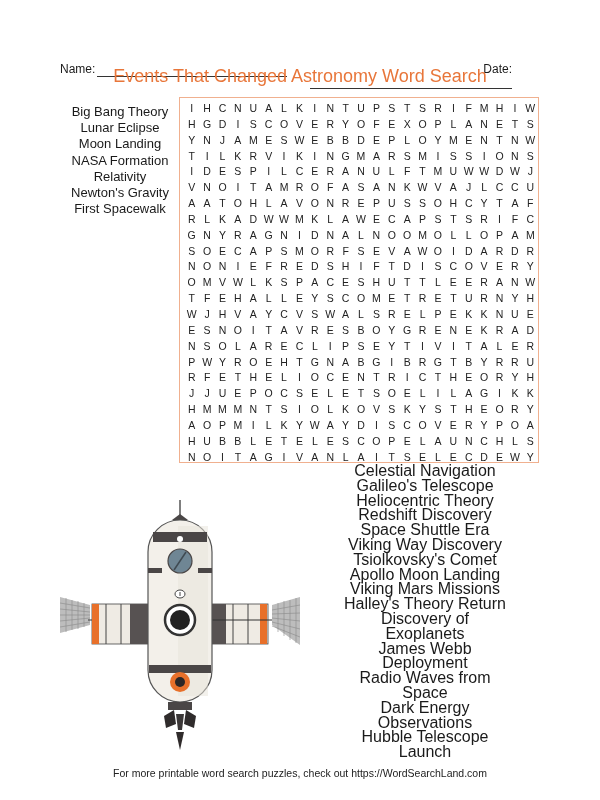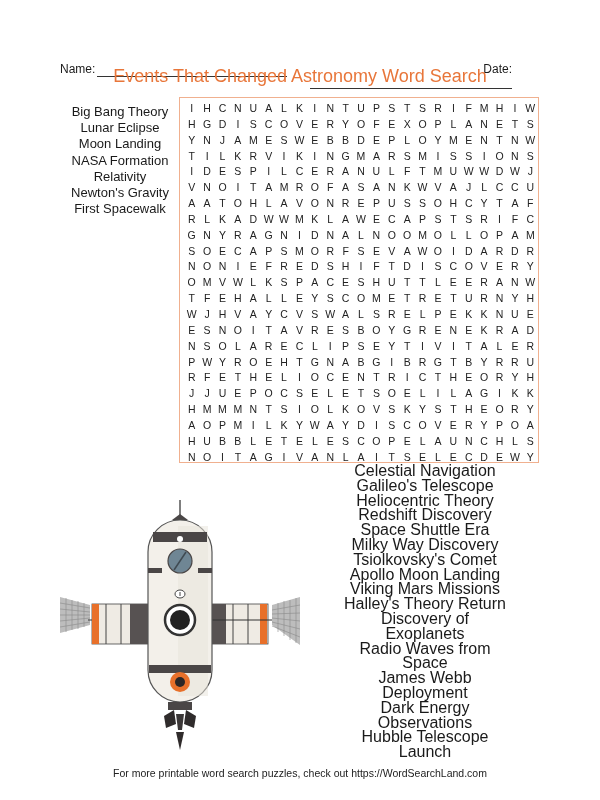--- a/index.html
+++ b/index.html
@@ -713,25 +713,25 @@
     <polygon points="116,232 124,232 120,250" fill="#2f2b2b"></polygon>
   </svg>
 </div>
 
 <div class="word-list-right" id="word-list-right">
     <div>Celestial Navigation</div>
     <div>Galileo's Telescope</div>
     <div>Heliocentric Theory</div>
     <div>Redshift Discovery</div>
     <div>Space Shuttle Era</div>
-    <div>Milky Way Discovery</div>
+    <div>Viking Way Discovery</div>
     <div>Tsiolkovsky's Comet</div>
     <div>Apollo Moon Landing</div>
     <div>Viking Mars Missions</div>
     <div>Halley's Theory Return</div>
     <div>Discovery of Exoplanets</div>
+    <div>James Webb Deployment</div>
     <div>Radio Waves from Space</div>
-    <div>James Webb Deployment</div>
     <div>Dark Energy Observations</div>
     <div>Hubble Telescope Launch</div>
   </div>
 
 <div class="footer">For more printable word search puzzles, check out https://WordSearchLand.com</div>
 
 </body></html>

